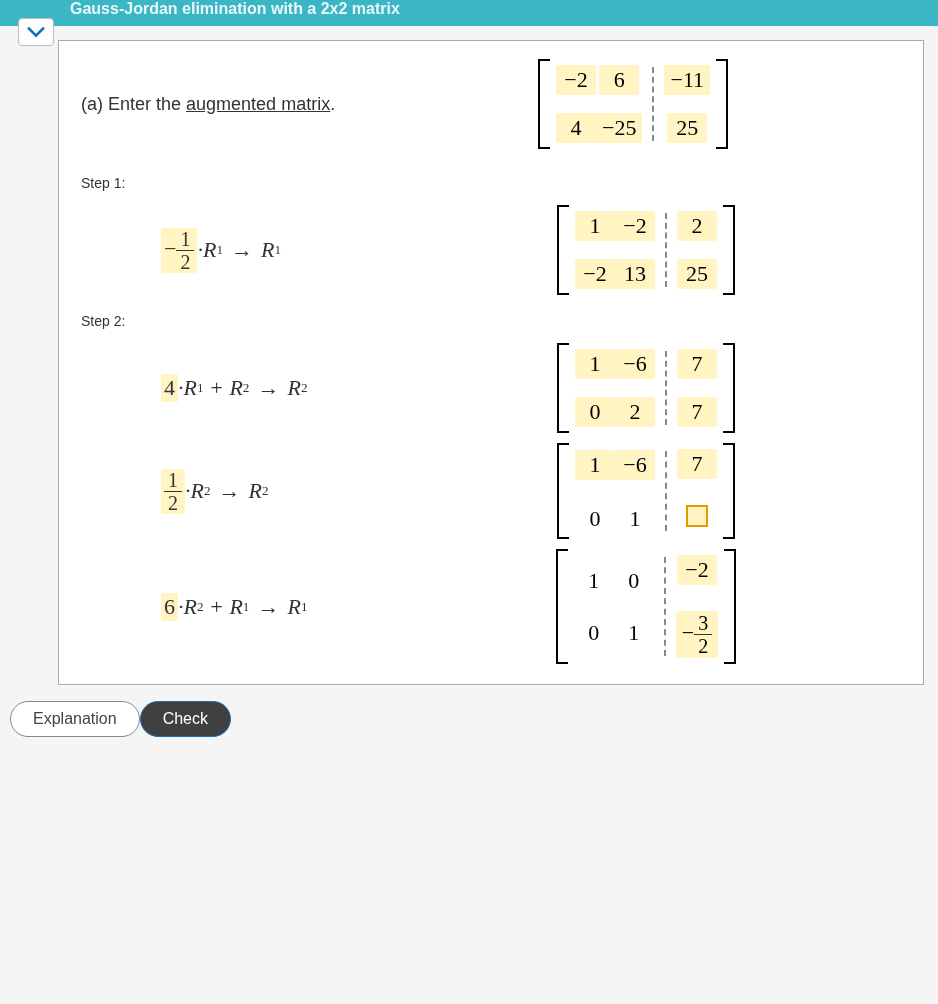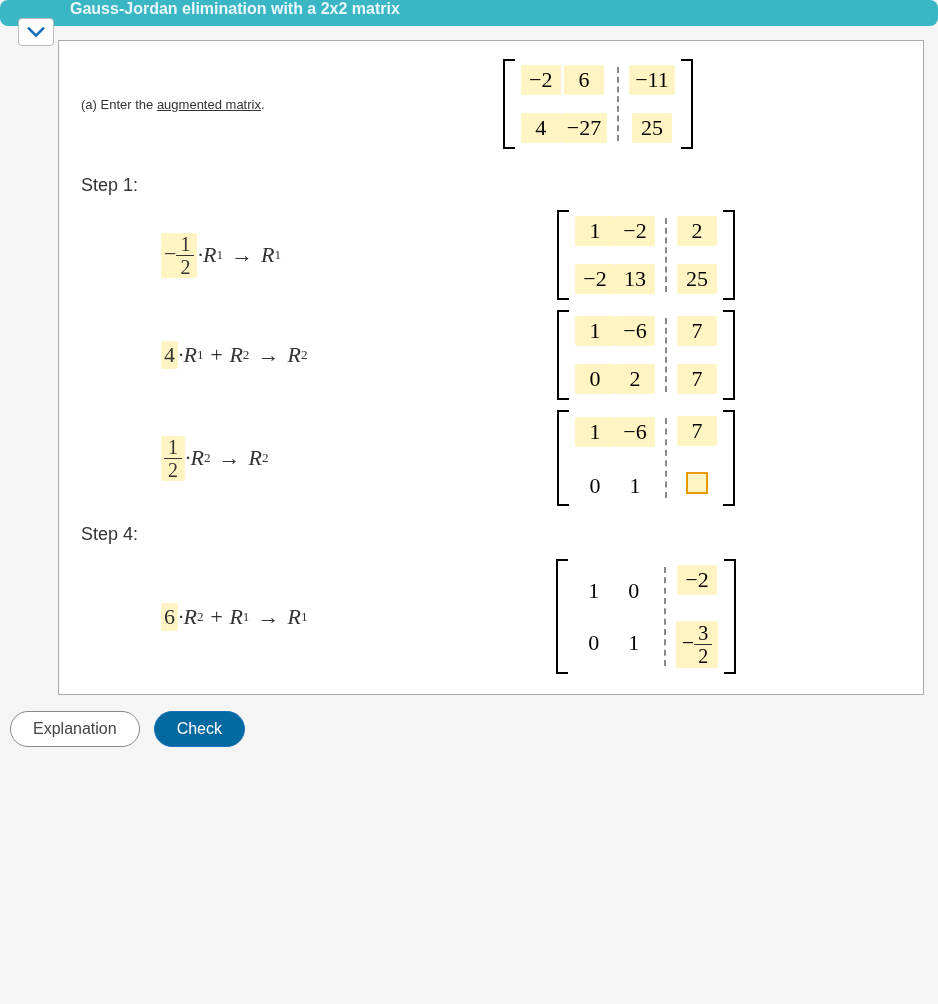--- a/index.html
+++ b/index.html
@@ -9,21 +9,20 @@
     background: #f5f5f5;
     color: #333;
     width: 938px;
   }
   .header-bar {
     background: #3bb6c5;
     color: #e8f8fa;
     padding: 0 20px 8px 70px;
     font-size: 16px;
     font-weight: 600;
-    border-radius: 8px;
   }
   .collapse-toggle {
     position: absolute;
     top: 18px;
     left: 18px;
     width: 36px;
     height: 28px;
     background: #fff;
     border: 1px solid #bbb;
     border-radius: 4px;
@@ -39,24 +38,24 @@
     border: 1px solid #aaa;
     padding: 18px 22px 10px 22px;
   }
   .part-a {
     display: flex;
     align-items: center;
     justify-content: space-between;
     margin-bottom: 26px;
     gap: 30px;
   }
-  .instr { font-size: 13px; color: #333; }
+  .instr { font-size: 18px; color: #333; }
   .link { text-decoration: underline; color: #333; }
   .part-b { font-size: 18px; margin-bottom: 24px; line-height: 1.5; }
-  .step-label { font-size: 18px; margin: 18px 0 14px 0; }
+  .step-label { font-size: 14px; margin: 18px 0 14px 0; }
   .step-row {
     display: flex;
     align-items: center;
     margin-bottom: 10px;
   }
   .step-op {
     width: 310px;
     padding-left: 80px;
     font-size: 22px;
     font-family: "Times New Roman", serif;
@@ -131,32 +130,31 @@
   }
   .cell-box {
     display: inline-block;
     width: 22px;
     height: 22px;
     border: 2px solid #e69a00;
     background: #fff4c2;
   }
   .footer-buttons {
     display: flex;
-    gap: 14px;
     padding: 16px 0 16px 10px;
     align-items: center;
   }
   .btn {
     padding: 8px 22px;
     border-radius: 20px;
     font-size: 16px;
     cursor: pointer;
   }
   .btn-outline { background: #fff; border: 1px solid #888; color: #444; }
-  .btn-primary { background: #0369a1; border: 1px solid #1770b8; color: #fff; }
+  .btn-primary { background: #404040; border: 1px solid #1770b8; color: #fff; }
   .tall .col { gap: 26px; }
 </style>
 </head>
 <body>
 
 <div class="header-bar">
   <span>Gauss-Jordan elimination with a 2x2 matrix</span>
 </div>
 
 <div class="collapse-toggle">
@@ -175,21 +173,21 @@
     <div class="step-matrix">
       <div class="augmat">
         <div class="bracket left"></div>
         <div class="mat-body">
           <div class="col">
               <span class="cell-hl">−2</span>
               <span class="cell-hl">4</span>
             </div>
           <div class="col">
               <span class="cell-hl">6</span>
-              <span class="cell-hl">−27</span>
+              <span class="cell-hl">−25</span>
             </div>
           <div class="vdash"></div>
           <div class="col">
               <span class="cell-hl">−11</span>
               <span class="cell-hl">25</span>
             </div>
         </div>
         <div class="bracket right"></div>
       </div>
     </div>
@@ -226,20 +224,21 @@
           <div class="col">
               <span class="cell-hl">2</span>
               <span class="cell-hl">25</span>
             </div>
         </div>
         <div class="bracket right"></div>
       </div>
     </div>
   </div>
 
+  <div class="step-label">Step 2:</div>
   <div class="step-row">
     <div class="step-op">
       <span class="hl">4</span>
         <span>·</span>
         <span class="rvar">R</span>
         <span class="sub">1</span>
       <span>&nbsp;+&nbsp;</span>
         <span class="rvar">R</span>
         <span class="sub">2</span>
       <span class="arrow">→</span>
@@ -298,21 +297,20 @@
           <div class="col">
               <span class="cell-hl">7</span>
               <span><span class="cell-box"></span></span>
             </div>
         </div>
         <div class="bracket right"></div>
       </div>
     </div>
   </div>
 
-  <div class="step-label">Step 4:</div>
   <div class="step-row">
     <div class="step-op">
       <span class="hl">6</span>
         <span>·</span>
         <span class="rvar">R</span>
         <span class="sub">2</span>
       <span>&nbsp;+&nbsp;</span>
         <span class="rvar">R</span>
         <span class="sub">1</span>
       <span class="arrow">→</span>

